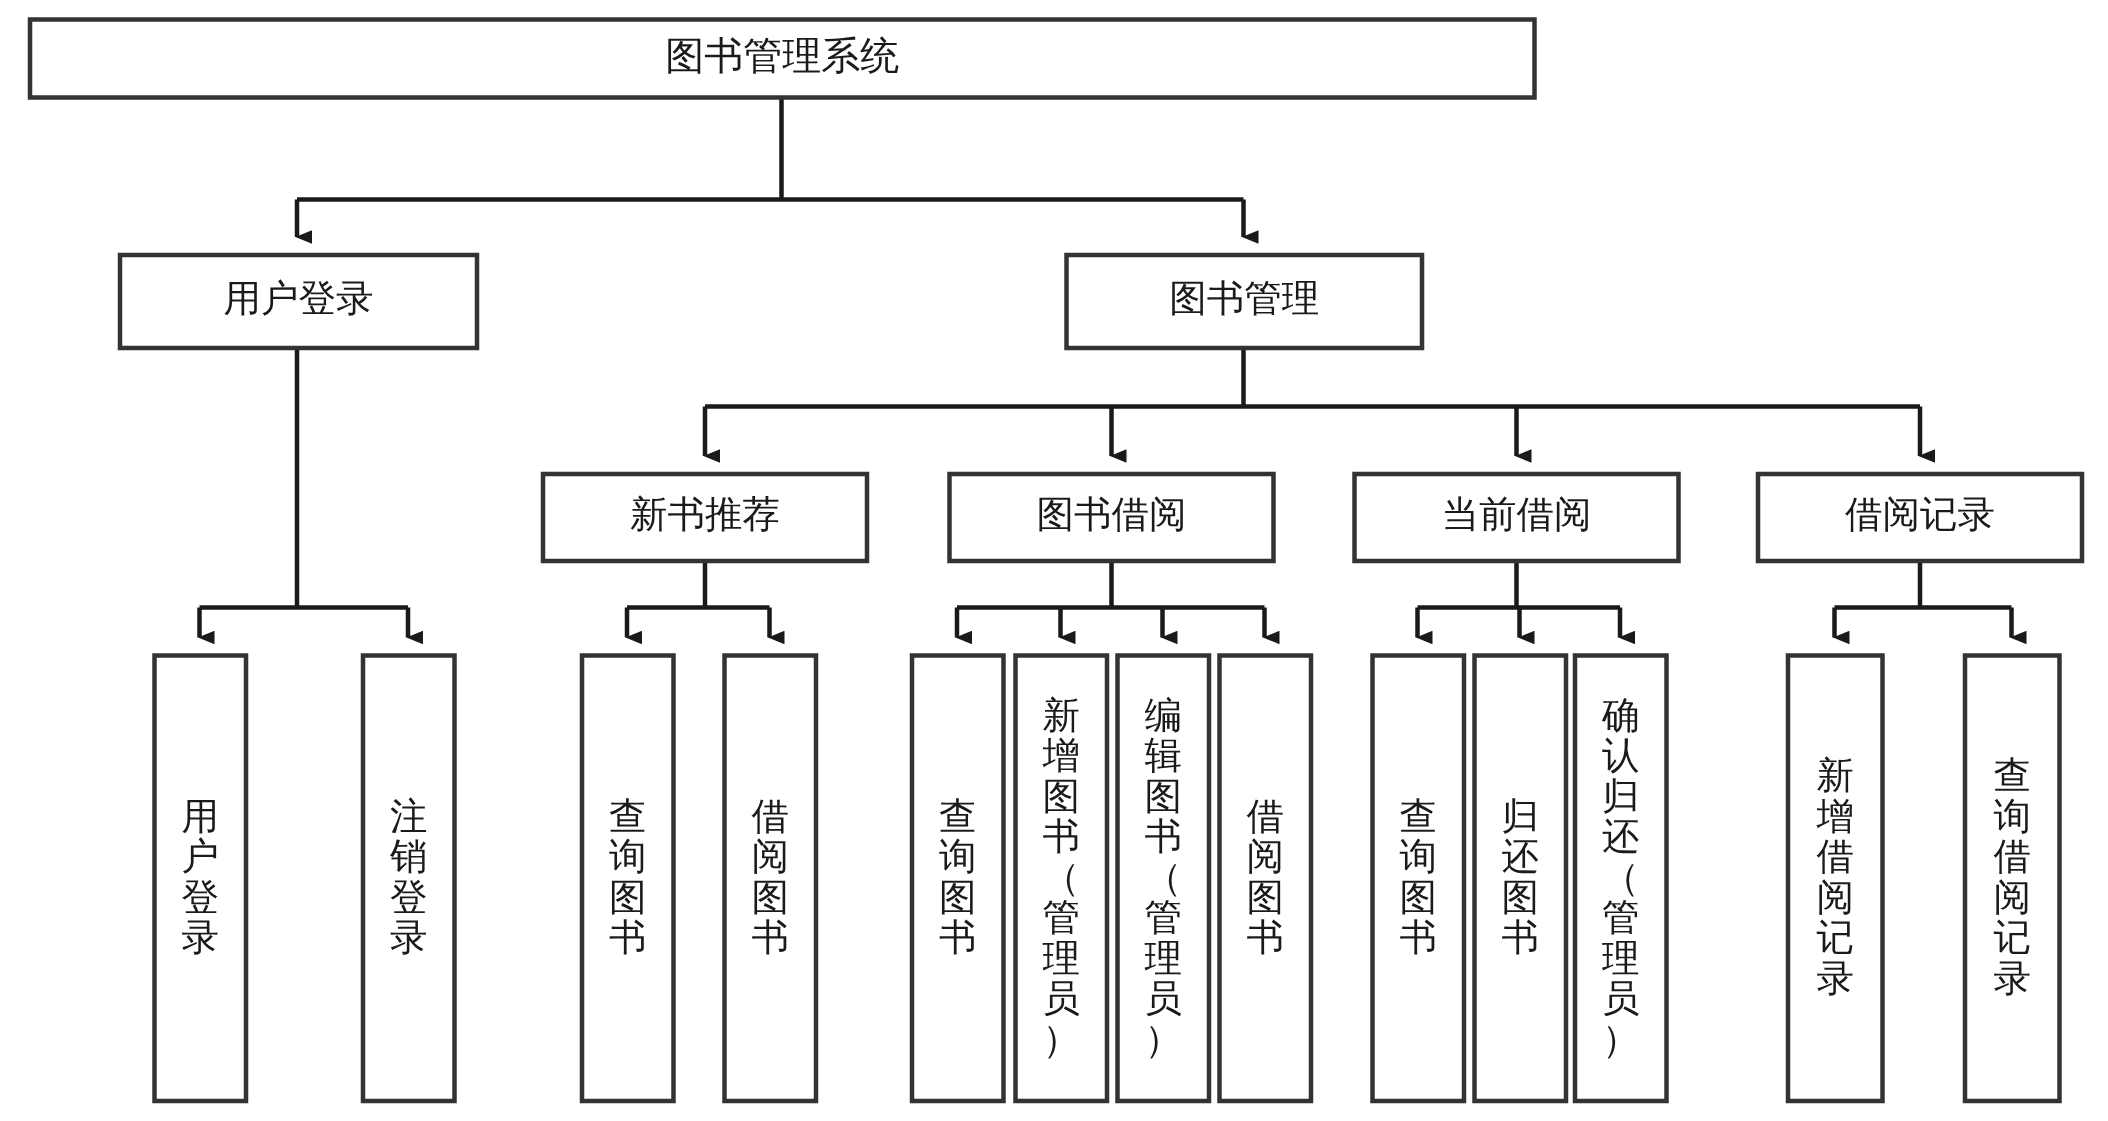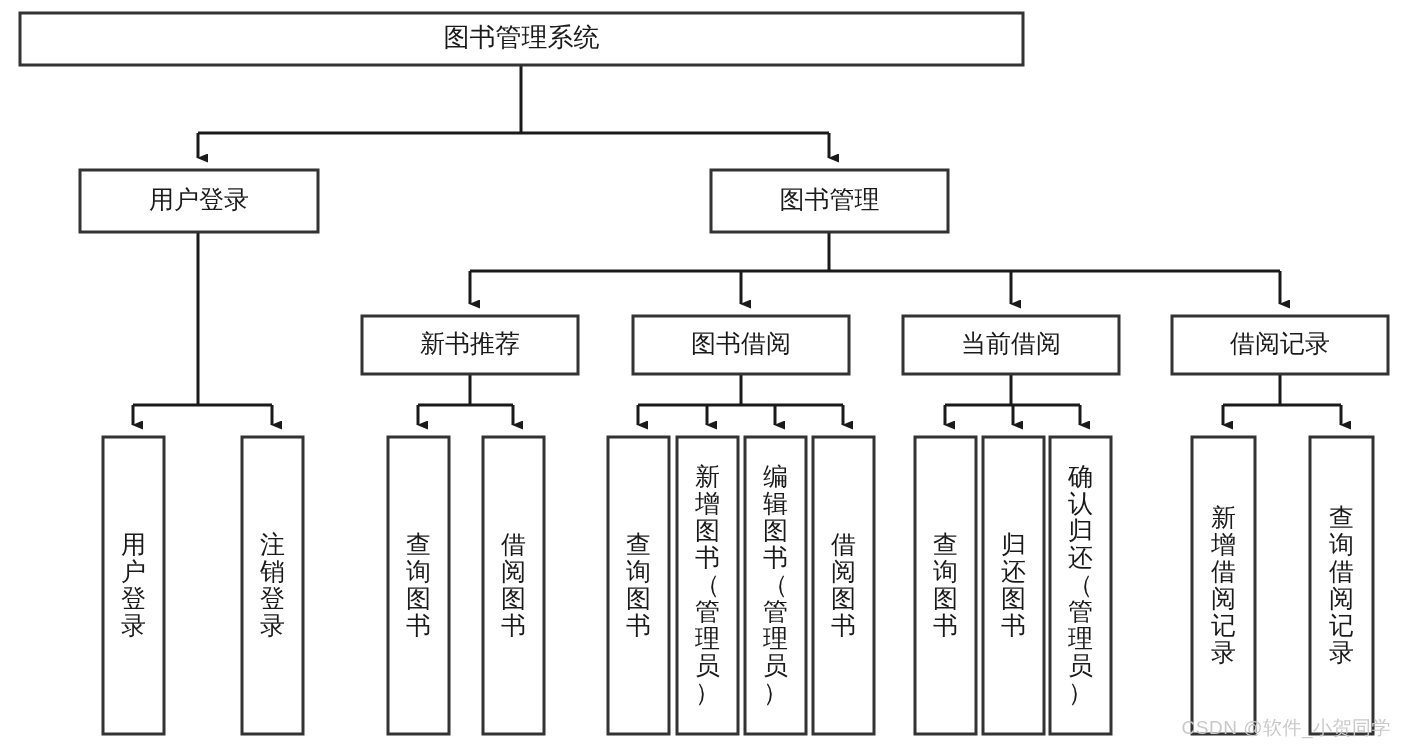--- a/index.html
+++ b/index.html
@@ -147,14 +147,13 @@
         <text x="1013.5" y="552.56" class="leaf-label"><tspan x="1013.5" dy="0">归</tspan><tspan x="1013.5" dy="27">还</tspan><tspan x="1013.5" dy="27">图</tspan><tspan x="1013.5" dy="27">书</tspan></text>
         <rect x="1050" y="437" width="61" height="297" class="node-rect" rx="0"></rect>
         <text x="1080.5" y="485.06" class="leaf-label"><tspan x="1080.5" dy="0">确</tspan><tspan x="1080.5" dy="27">认</tspan><tspan x="1080.5" dy="27">归</tspan><tspan x="1080.5" dy="27">还</tspan><tspan x="1080.5" dy="27">（</tspan><tspan x="1080.5" dy="27">管</tspan><tspan x="1080.5" dy="27">理</tspan><tspan x="1080.5" dy="27">员</tspan><tspan x="1080.5" dy="27">）</tspan></text>
         <rect x="1192" y="437" width="63" height="297" class="node-rect" rx="0"></rect>
         <text x="1223.5" y="525.56" class="leaf-label"><tspan x="1223.5" dy="0">新</tspan><tspan x="1223.5" dy="27">增</tspan><tspan x="1223.5" dy="27">借</tspan><tspan x="1223.5" dy="27">阅</tspan><tspan x="1223.5" dy="27">记</tspan><tspan x="1223.5" dy="27">录</tspan></text>
         <rect x="1310" y="437" width="63" height="297" class="node-rect" rx="0"></rect>
         <text x="1341.5" y="525.56" class="leaf-label"><tspan x="1341.5" dy="0">查</tspan><tspan x="1341.5" dy="27">询</tspan><tspan x="1341.5" dy="27">借</tspan><tspan x="1341.5" dy="27">阅</tspan><tspan x="1341.5" dy="27">记</tspan><tspan x="1341.5" dy="27">录</tspan></text>
       </g>
   </svg>
 
-  <div class="watermark">CSDN @软件_小贺同学</div>
 </div>
 
 </body></html>

